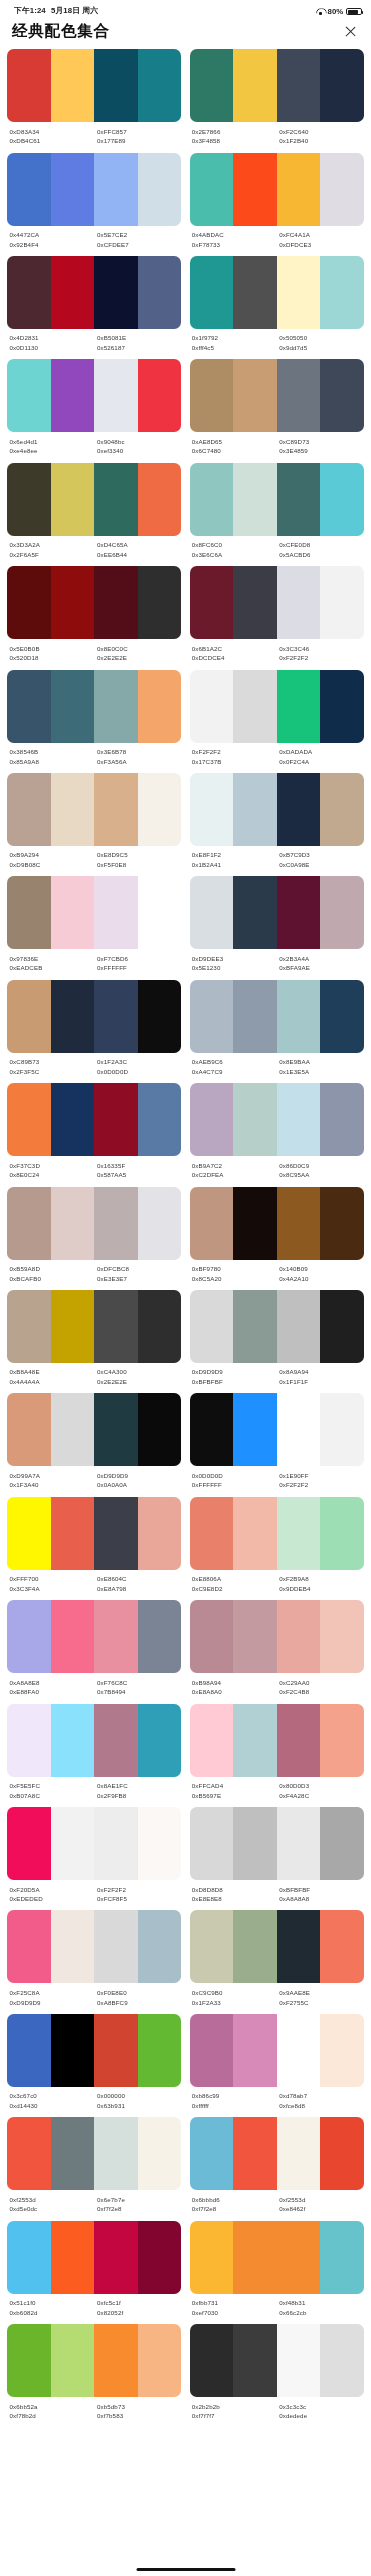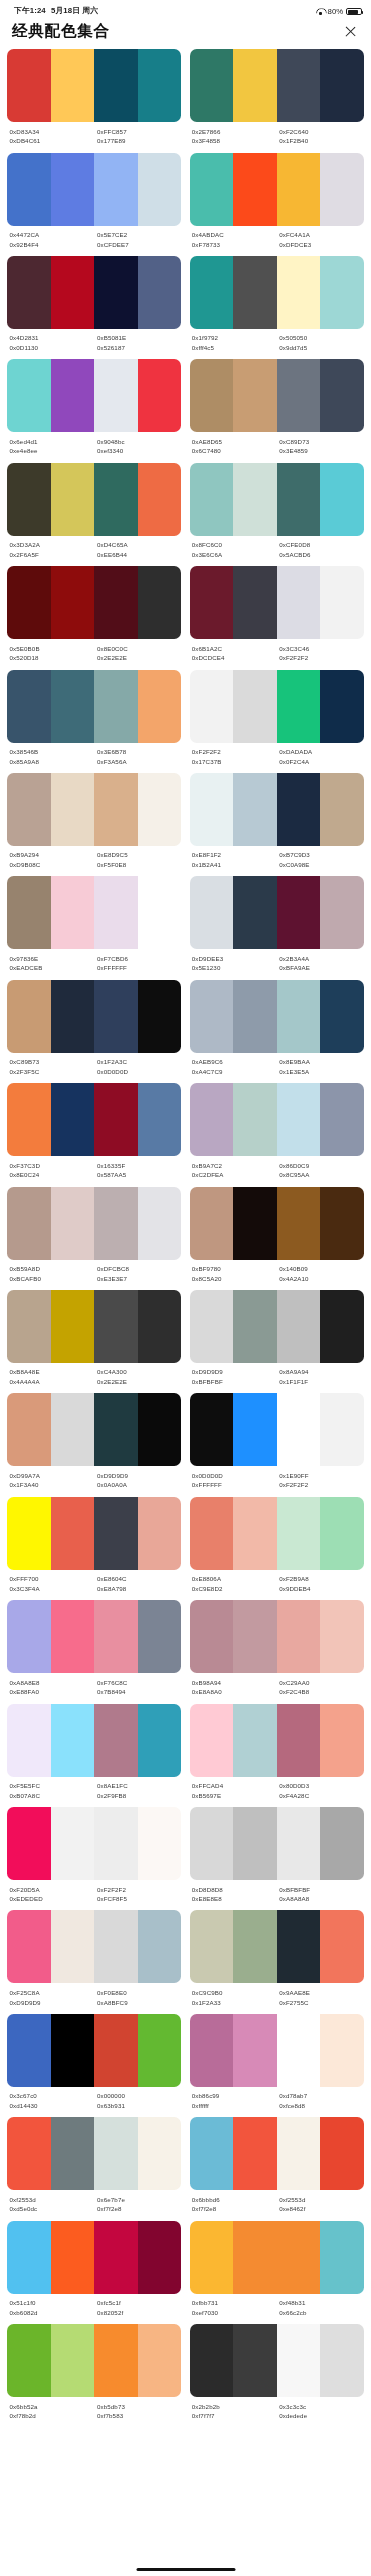--- a/index.html
+++ b/index.html
@@ -15,21 +15,21 @@
     height: 16.3px;
     display: flex;
     align-items: flex-end;
     justify-content: space-between;
     padding: 0 9px 0 14px;
     font-size: 7.8px;
     color: #1b1b1b;
     letter-spacing: 0.1px;
   }
   .sb-left { display: flex; align-items: baseline; gap: 5.2px; font-weight: 600; }
-  .sb-right { display: flex; align-items: center; gap: 3px; font-weight: 400; }
+  .sb-right { display: flex; align-items: center; gap: 3px; font-weight: 700; }
   .wifi-ico { display:inline-block; width: 8.2px; height: 6.7px; position: relative; }
   .wifi-ico:before{
     content:""; position:absolute; left:0; top:0; width:8.2px; height:8.2px;
     border: 1.5px solid #1b1b1b; border-radius: 50%;
     clip-path: polygon(0 0, 100% 0, 100% 46%, 50% 46%, 50% 46%, 0 46%);
   }
   .wifi-ico:after{
     content:""; position:absolute; left:3px; top:3.9px; width:2.2px; height:2.2px;
     background:#1b1b1b; border-radius:50%;
   }

